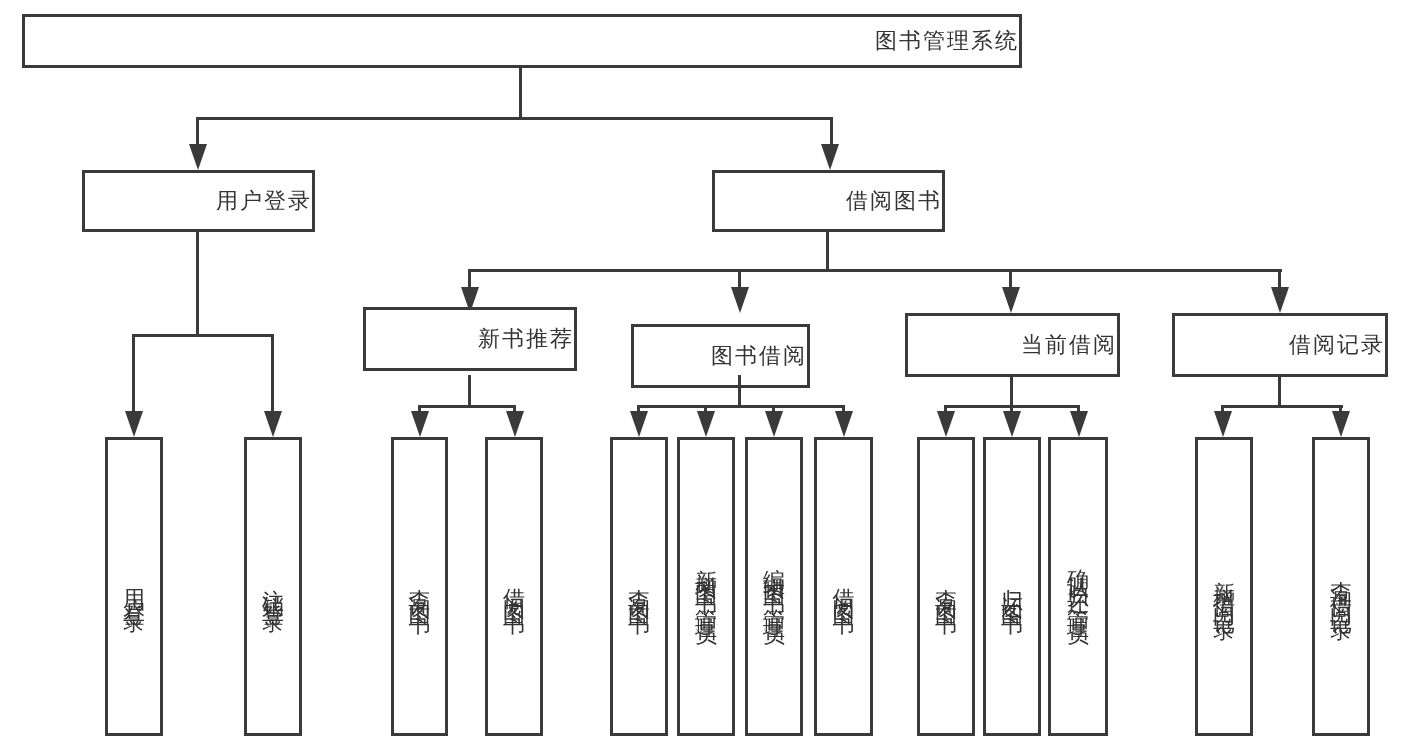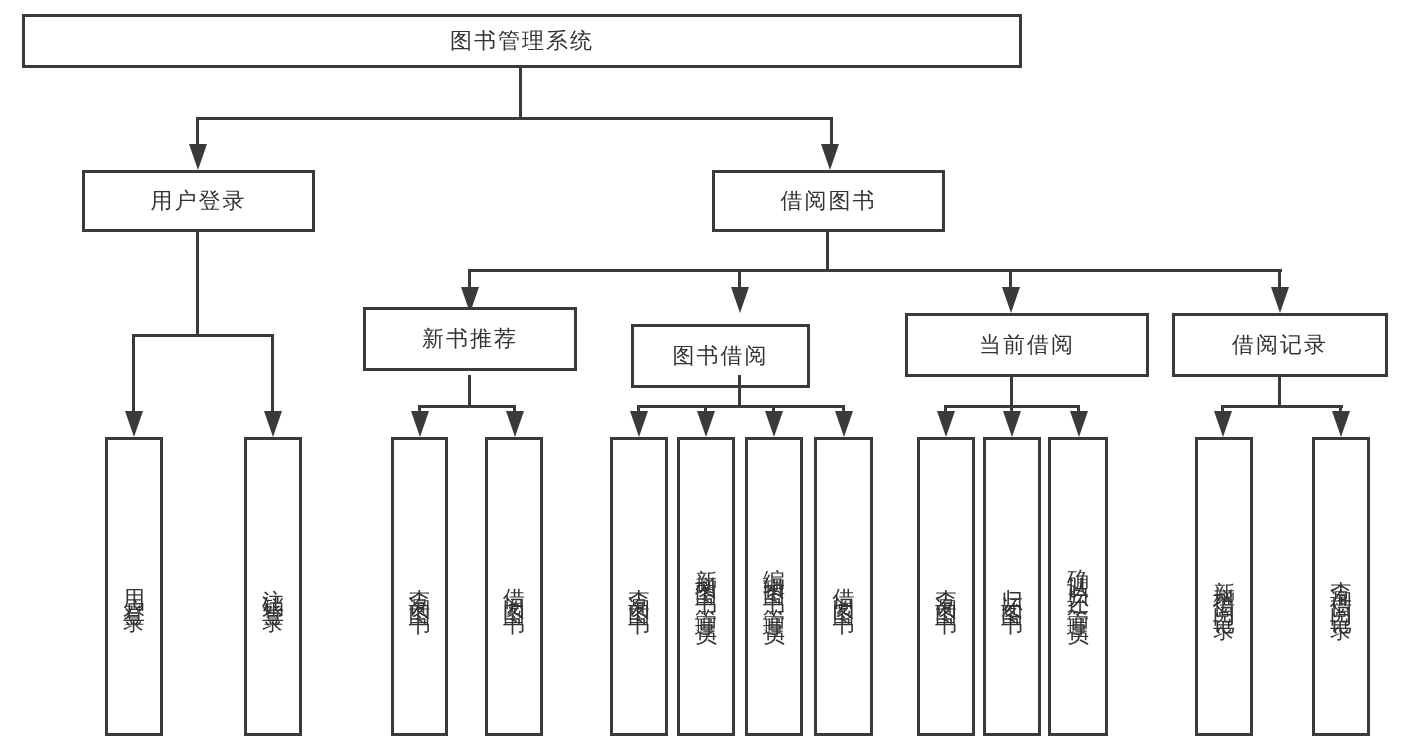--- a/index.html
+++ b/index.html
@@ -10,21 +10,21 @@
   }
   html,body{margin:0;padding:0;background:var(--bg-color);}
   .canvas{
     position:relative;width:1405px;height:747px;background:var(--bg-color);
     font-family:"Liberation Sans","DejaVu Sans",sans-serif;color:var(--text-color);
     overflow:hidden;
   }
   .box{
     position:absolute;box-sizing:border-box;background:var(--bg-color);
     border:3px solid var(--line-color);
-    display:flex;align-items:center;justify-content:center;
+    display:flex;align-items:center;justify-content:flex-end;
     font-size:22px;letter-spacing:2px;color:var(--text-color);
     white-space:nowrap;
   }
   .leaf{
     position:absolute;box-sizing:border-box;background:var(--bg-color);
     border:3px solid var(--line-color);
     display:flex;align-items:center;justify-content:center;
   }
   .leaf span{
     writing-mode:vertical-rl;text-orientation:mixed;
@@ -84,21 +84,21 @@
   <div class="ar" style="left:1002px;top:287px;"></div>
   <div class="vl" style="left:1278px;top:269px;height:19px;"></div>
   <div class="ar" style="left:1271px;top:287px;"></div>
 
   <div class="box" style="left:363px;top:307px;width:214px;height:64px;">
     <span>新书推荐</span>
   </div>
   <div class="box" style="left:631px;top:324px;width:179px;height:64px;">
     <span>图书借阅</span>
   </div>
-  <div class="box" style="left:905px;top:313px;width:244px;height:64px;">
+  <div class="box" style="left:905px;top:313px;width:215px;height:64px;">
     <span>当前借阅</span>
   </div>
   <div class="box" style="left:1172px;top:313px;width:216px;height:64px;">
     <span>借阅记录</span>
   </div>
 
   <div class="vl" style="left:468px;top:375px;height:33px;"></div>
   <div class="hl" style="left:418px;top:405px;width:98px;"></div>
   <div class="vl" style="left:418px;top:405px;height:8px;"></div>
   <div class="ar" style="left:411px;top:411px;"></div>

